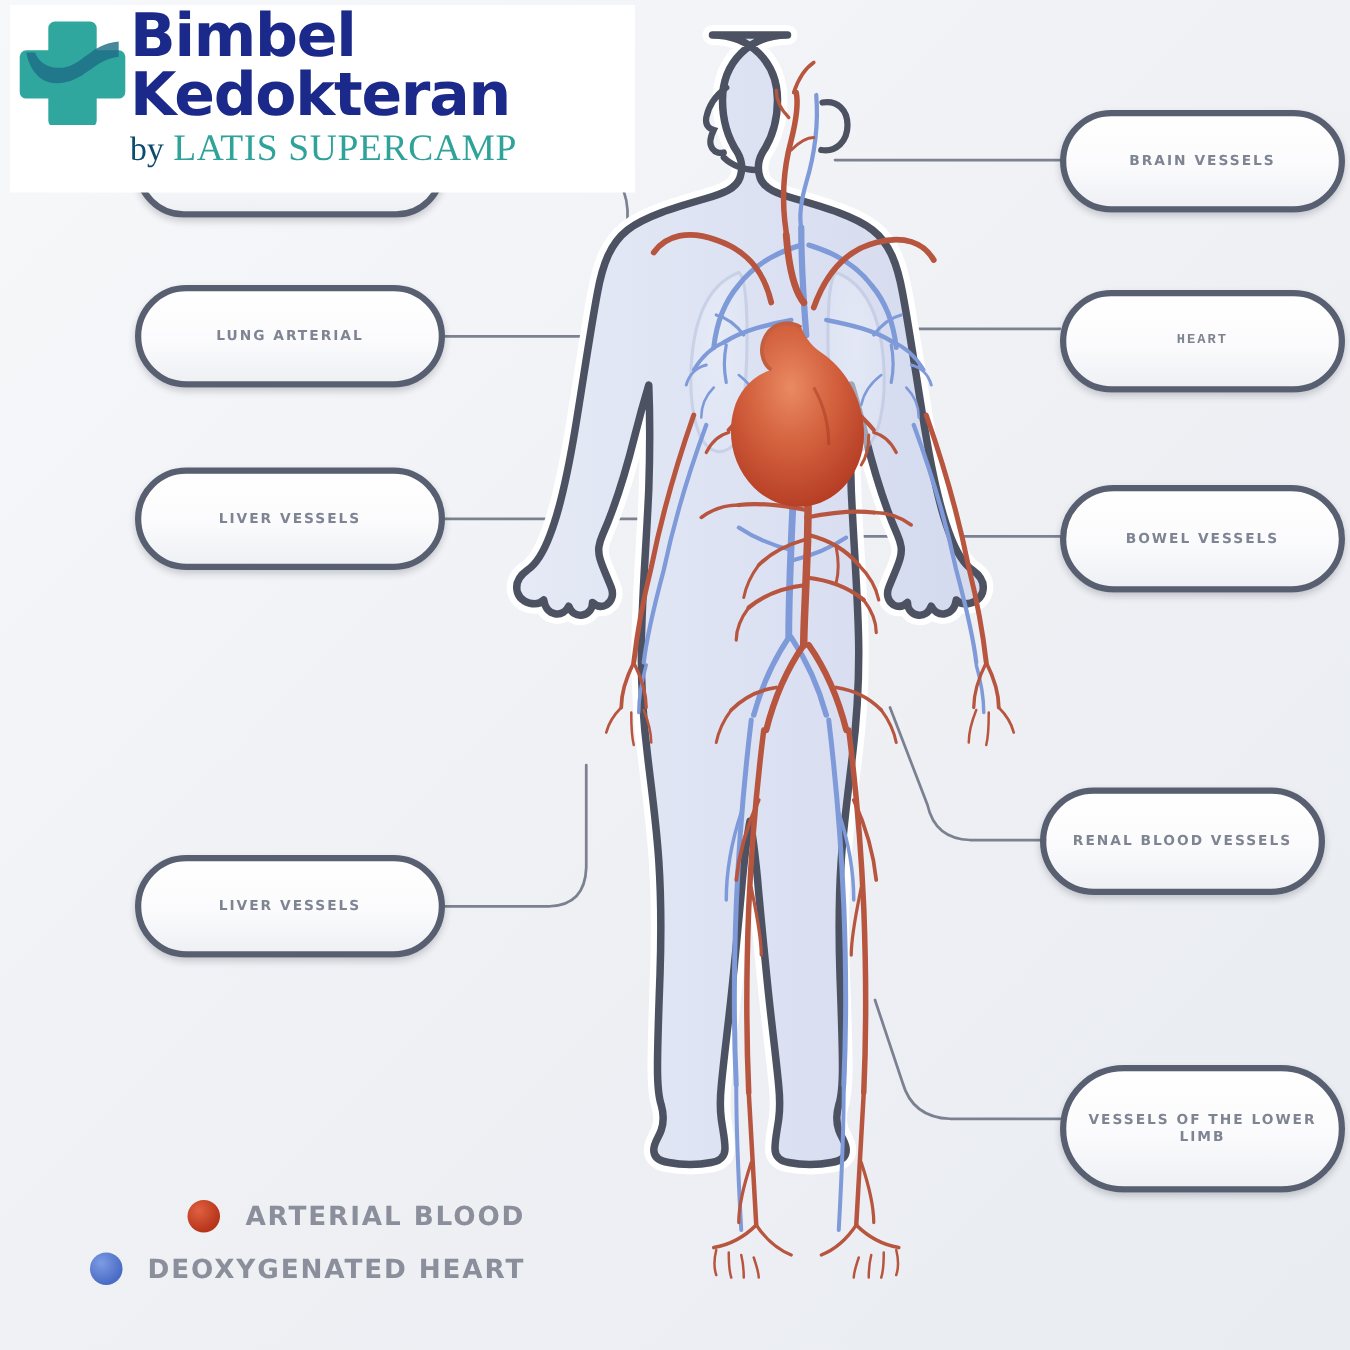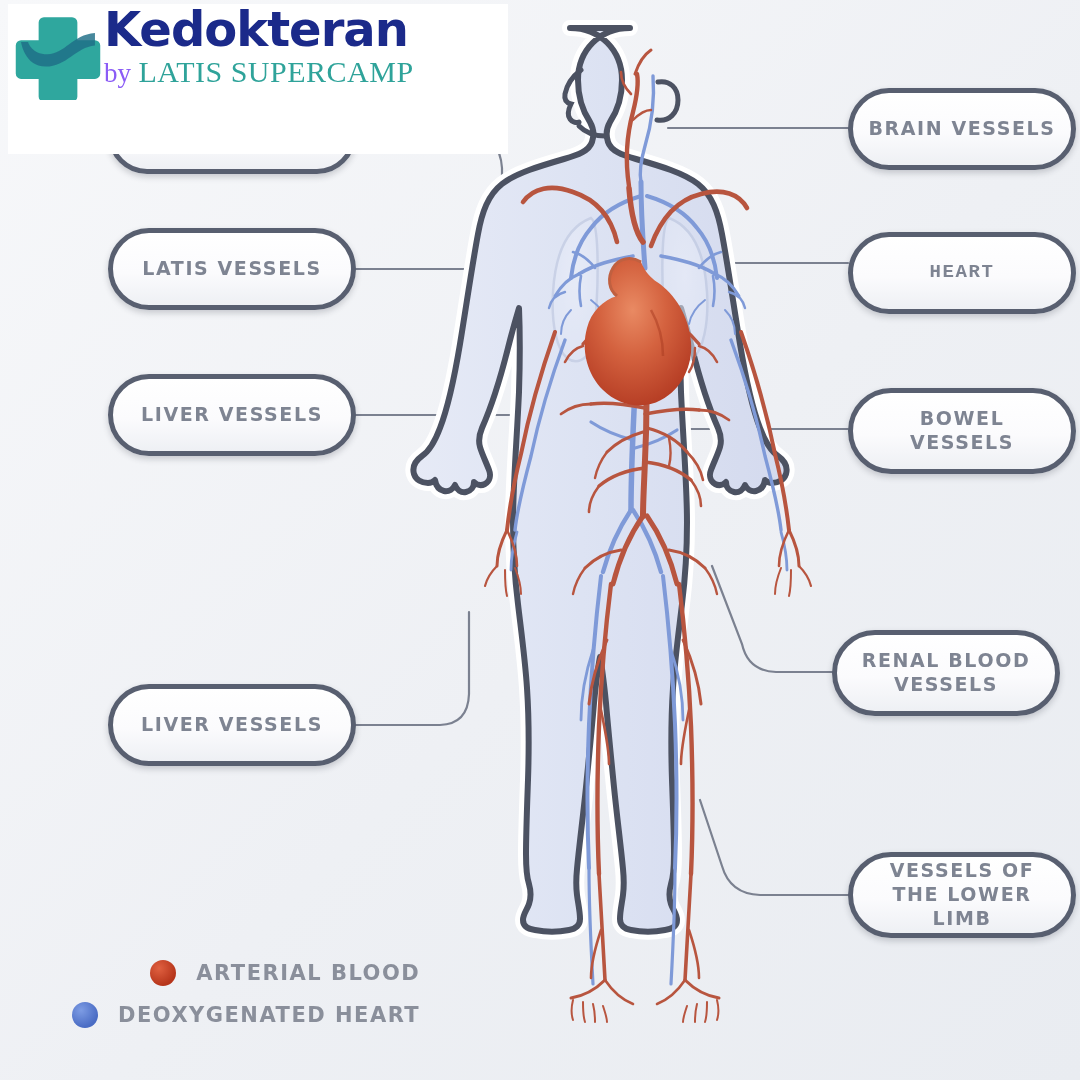--- a/index.html
+++ b/index.html
@@ -56,40 +56,40 @@
     margin-top: 4px;
     font-family: "Liberation Serif", serif;
     color: #2fa39a;
     font-size: 30px;
     line-height: 1;
     white-space: nowrap;
   }
   .logo-sub .by {
     font-style: normal;
     font-size: 27px;
-    color: #8b5cf6;
+    color: #0c4a6e;
   }
   .logo-sub .brand {
     font-weight: normal;
     letter-spacing: 0.5px;
   }
 
   
   .pill {
     position: absolute;
     display: flex;
     align-items: center;
     justify-content: center;
     text-align: center;
     border: 5px solid #585f70;
     border-radius: 60px;
     background: linear-gradient(180deg, #ffffff 0%, #fbfbfd 55%, #eef0f4 100%);
     box-shadow: 0 3px 6px rgba(40,45,60,0.22);
     color: #7e8492;
-    font-size: 19px;
+    font-size: 11px;
     font-weight: bold;
     letter-spacing: 1.6px;
     line-height: 1.25;
     padding: 6px 14px;
     z-index: 30;
     font-family: "DejaVu Sans", sans-serif;
   }
 
   
   .connectors {
@@ -502,21 +502,21 @@
       <path d="M246 252 c -10 -6 -22 -4 -28 6 c -6 10 -4 22 4 28" fill="none" stroke="#c06040" stroke-width="3"></path>
       <path d="M256 300 c 8 14 12 30 12 46" fill="none" stroke="#a83a20" stroke-width="2.5" opacity="0.5"></path>
     </g>
   </svg>
 
   <div class="pill" style="left:108px; top:96px; width:248px; height:78px;">
     <span></span>
   </div>
 
   <div class="pill" style="left:108px; top:228px; width:248px; height:82px;">
-    <span>LATIS VESSELS</span>
+    <span>LUNG ARTERIAL</span>
   </div>
 
   <div class="pill" style="left:108px; top:374px; width:248px; height:82px;">
     <span>LIVER VESSELS</span>
   </div>
 
   <div class="pill" style="left:108px; top:684px; width:248px; height:82px;">
     <span>LIVER VESSELS</span>
   </div>
 
@@ -529,21 +529,21 @@
   </div>
 
   <div class="pill" style="left:848px; top:388px; width:228px; height:86px;">
     <span>BOWEL VESSELS</span>
   </div>
 
   <div class="pill" style="left:832px; top:630px; width:228px; height:86px;">
     <span>RENAL BLOOD VESSELS</span>
   </div>
 
-  <div class="pill" style="left:848px; top:852px; width:228px; height:86px;">
+  <div class="pill" style="left:848px; top:852px; width:228px; height:102px;">
     <span>VESSELS OF THE LOWER LIMB</span>
   </div>
 
   <div class="legend">
     <div class="legend-row">
       <span class="legend-dot" style="background:radial-gradient(circle at 35% 32%, #e06040, #b6351b 70%);"></span>
       <span class="legend-label">ARTERIAL BLOOD</span>
     </div>
     <div class="legend-row">
       <span class="legend-dot" style="background:radial-gradient(circle at 35% 32%, #7d9ce4, #4a6cc4 70%);"></span>
@@ -553,20 +553,21 @@
 
   <div class="logo-block">
     <svg class="logo-mark" viewBox="0 0 100 100" xmlns="http://www.w3.org/2000/svg">
       <path d="M34 6 h32 a6 6 0 0 1 6 6 v20 h20 a6 6 0 0 1 6 6 v32 a6 6 0 0 1 -6 6 h-20 v20
                a6 6 0 0 1 -6 6 h-32 a6 6 0 0 1 -6 -6 v-20 h-20 a6 6 0 0 1 -6 -6 v-32
                a6 6 0 0 1 6 -6 h20 v-20 a6 6 0 0 1 6 -6 z" fill="#2fa79e"></path>
       <path d="M8 34 c 0 0 4 28 28 28 c 24 0 34 -22 56 -24 l 0 -14 c -26 2 -34 24 -54 24
                c -18 0 -22 -14 -22 -14 z" fill="#1f6e86" opacity="0.82"></path>
     </svg>
     <div class="logo-text">
+      <div class="logo-line1">Bimbel</div>
       <div class="logo-line2">Kedokteran</div>
       <div class="logo-sub">
         <span class="by">by</span>
         <span class="brand">LATIS SUPERCAMP</span>
       </div>
     </div>
   </div>
 
 </div>
 

